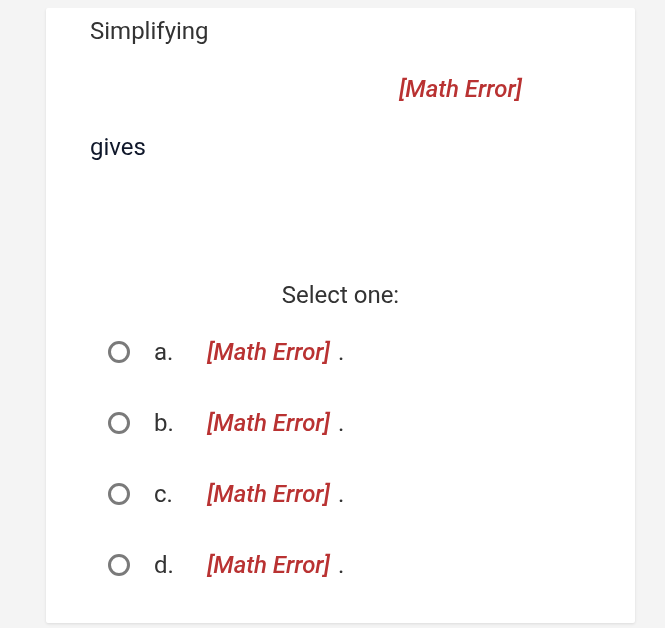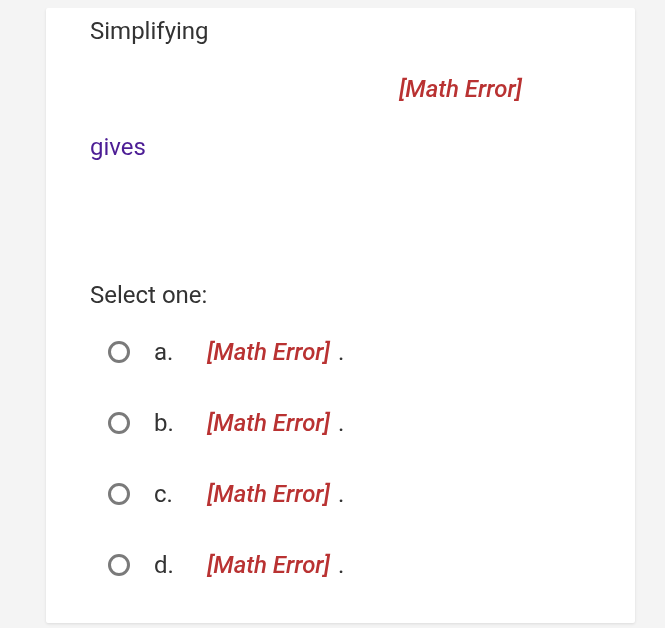--- a/index.html
+++ b/index.html
@@ -33,27 +33,28 @@
       font-size: 24px;
       font-style: italic;
       font-weight: 500;
       margin: 30px 0 30px 240px;
     }
     .math-error-centered span {
       color: #b93232;
     }
     .gives-text {
       font-size: 24px;
-      color: #4c1d95;
+      color: #0f172a;
       margin-bottom: 120px;
     }
     .select-text {
       font-size: 24px;
       color: #333333;
       margin-bottom: 25px;
+      text-align: center;
     }
     .answers {
       padding-left: 10px;
     }
     .answer-row {
       display: flex;
       align-items: center;
       margin-bottom: 35px;
     }
     .radio-circle {

